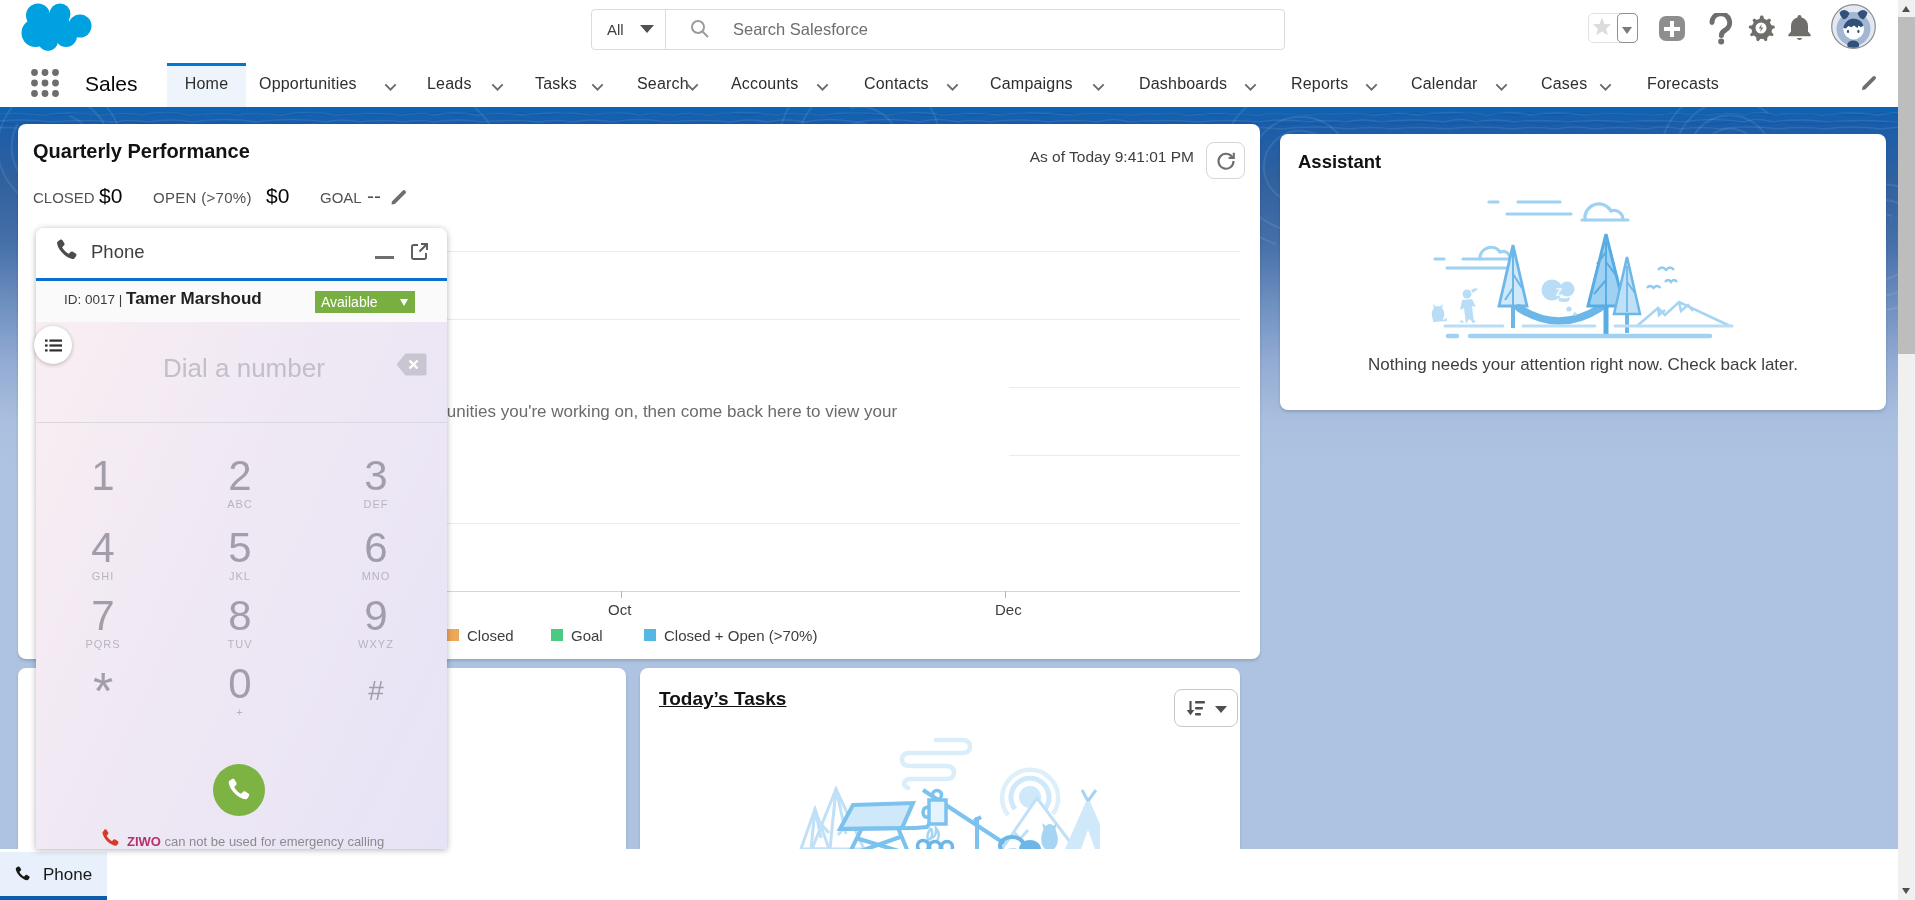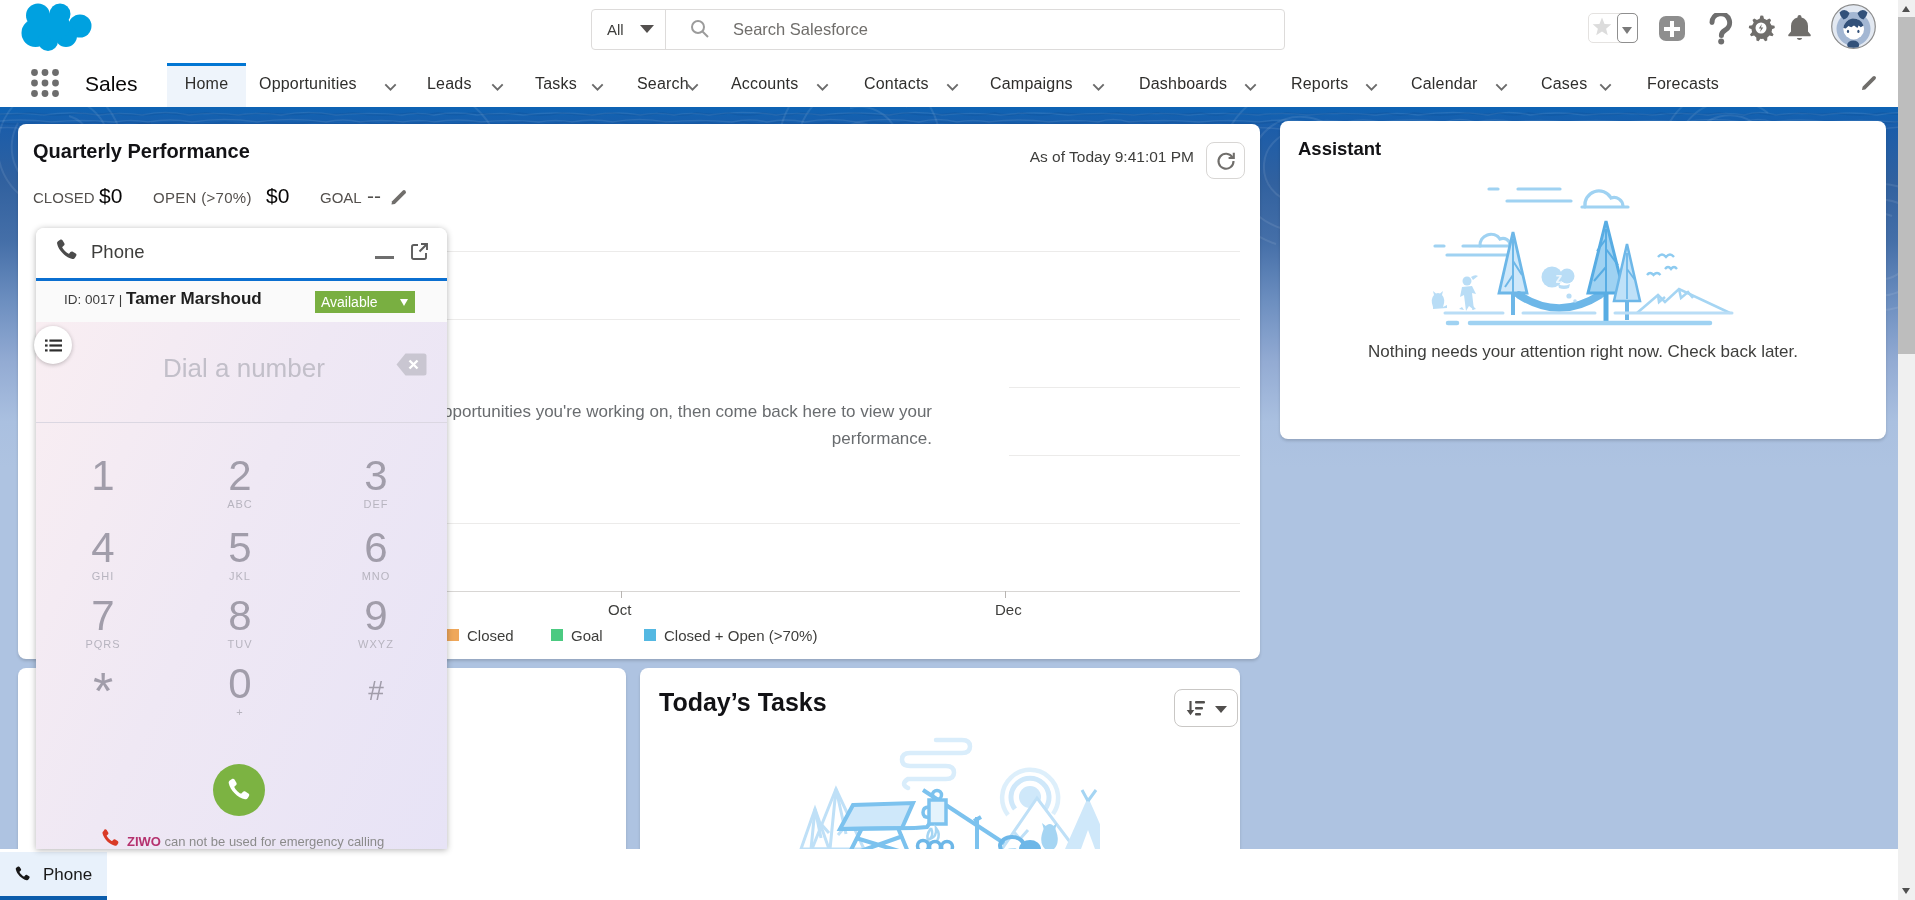--- a/index.html
+++ b/index.html
@@ -24,22 +24,22 @@
 #hometab span { display:inline-block; margin-top:9px; font-size:16px; color:#2f2e2c; letter-spacing:0.2px; }
 .navtext { position:absolute; top:75px; font-size:16px; color:#2f2e2c; white-space:nowrap; letter-spacing:0.2px; }
 .chev { position:absolute; top:83px; width:13px; height:8px; }
 
 
 #main { position:absolute; left:0; top:107px; width:1898px; height:742px;
   background:linear-gradient(to bottom, #0e63b4 0px, #1c5da9 22px, #31619f 75px, #456fa8 135px, #6d8fc0 195px, #93abd3 255px, #aac0e0 315px, #aec3e1 360px, #aec3e1 100%); }
 
 
 .card { position:absolute; background:#fff; border-radius:8px; box-shadow:0 2px 3px rgba(0,0,0,0.15); }
-#qp { left:18px; top:17px; width:1242px; height:535px;text-align:right; }
-#assistant { left:1280px; top:14px; width:606px; height:318px; }
+#qp { left:18px; top:17px; width:1242px; height:535px; }
+#assistant { left:1280px; top:27px; width:606px; height:276px; }
 #card-bl { left:18px; top:561px; width:608px; height:185px; border-bottom-left-radius:0; border-bottom-right-radius:0; }
 #tasks { left:640px; top:561px; width:600px; height:185px; border-bottom-left-radius:0; border-bottom-right-radius:0; overflow:hidden; }
 
 .cardtitle { position:absolute; font-size:20px; font-weight:bold; color:#121215; }
 
 
 #qp .asof { position:absolute; right:66px; top:24px; font-size:15.5px; color:#3e3e3c; }
 #qp .refresh { position:absolute; left:1188px; top:18px; width:39px; height:37px; border:1px solid #d8d6d4; border-radius:8px; }
 .mlab { position:absolute; top:65px; font-size:15px; color:#54504d; }
 .mval { position:absolute; top:60px; font-size:21px; color:#080707; }
@@ -253,21 +253,21 @@
           <path d="M45 144 H285"></path>
           <path d="M23 144 h9"></path>
         </g>
       </svg>
       <div class="emptytext">Nothing needs your attention right now. Check back later.</div>
     </div>
 
     <div class="card" id="card-bl"></div>
 
     <div class="card" id="tasks">
-      <div class="cardtitle" style="left:19px; top:20px; font-size:25px;">Today’s Tasks</div>
+      <div class="cardtitle" style="left:19px; top:20px; font-size:19px;text-decoration:underline;">Today’s Tasks</div>
       <div class="sortbtn">
         <svg class="abs" style="left:11px;top:10px;" width="20" height="18" viewBox="0 0 20 18">
             <g fill="#514f4d">
               <rect x="9" y="1" width="10" height="2.4" rx="1"></rect>
               <rect x="9" y="7" width="8" height="2.4" rx="1"></rect>
               <rect x="9" y="13" width="6" height="2.4" rx="1"></rect>
               <path d="M3.8 1 h2.4 v10 h3 l-4.2 6 l-4.2-6 h3 Z" transform="scale(0.9) translate(0,0)"></path>
             </g>
           </svg>
         <div class="abs" style="left:40px;top:16px;width:0;height:0;border-left:6px solid transparent;border-right:6px solid transparent;border-top:7px solid #514f4d;"></div>

